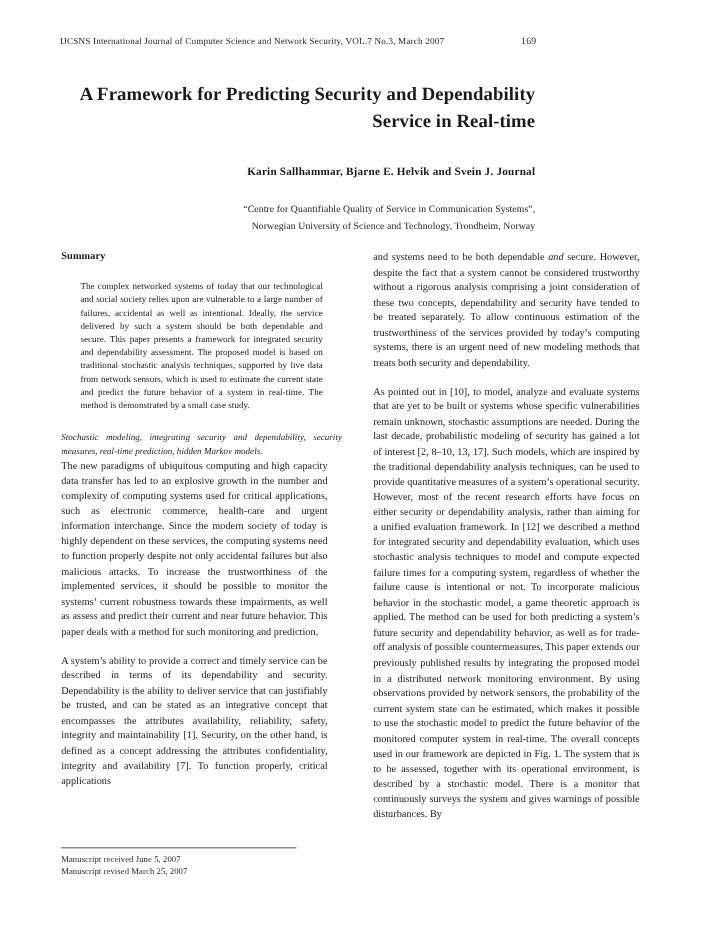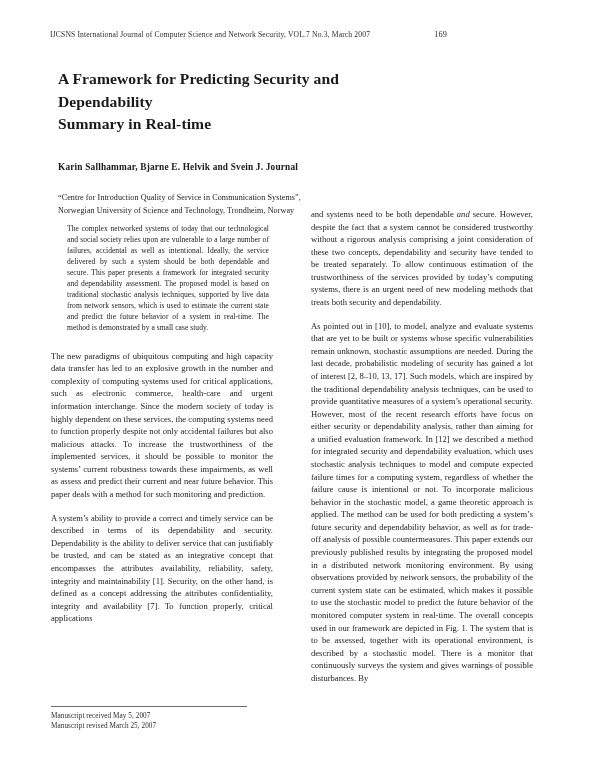--- a/index.html
+++ b/index.html
@@ -41,22 +41,22 @@
   }
   .running-head .rh-page {
     font-size: 8.2px;
   }
 
   
   .title-block {
     position: absolute;
     top: 68px;
     left: 58px;
-    right: 66px;
-    text-align: left;
+    right: 46px;
+    text-align: right;
   }
   .paper-title {
     font-size: 15.6px;
     font-weight: bold;
     line-height: 1.45;
     letter-spacing: 0.005em;
     margin: 0;
   }
   .authors {
     margin-top: 26px;
@@ -155,45 +155,47 @@
 <div class="page">
 
   <div class="running-head">
     <span class="rh-title">IJCSNS International Journal of Computer Science and Network Security, VOL.7 No.3, March 2007</span>
     <span class="rh-page">169</span>
   </div>
 
   <div class="title-block">
     <h1 class="paper-title">
       <span>A Framework for Predicting Security and Dependability</span><br>
-      <span>Summary in Real-time</span>
+      <span>Service in Real-time</span>
     </h1>
     <div class="authors">Karin Sallhammar,  Bjarne E. Helvik and  Svein J. Journal</div>
     <div class="affiliation">
-      <span>“Centre for Introduction Quality of Service in Communication Systems”,</span><br>
+      <span>“Centre for Quantifiable Quality of Service in Communication Systems”,</span><br>
       <span>Norwegian University of Science and Technology, Trondheim, Norway</span>
     </div>
   </div>
 
   <div class="columns">
 
     <div class="col">
+      <div class="sec-label">Summary</div>
       <p class="abstract-text">The complex networked systems of today that our technological and social society relies upon are vulnerable to a large number of failures, accidental as well as intentional. Ideally, the service delivered by such a system should be both dependable and secure. This paper presents a framework for integrated security and dependability assessment. The proposed model is based on traditional stochastic analysis techniques, supported by live data from network sensors, which is used to estimate the current state and predict the future behavior of a system in real-time. The method is demonstrated by a small case study.</p>
 
+      <p class="kw-text">Stochastic modeling, integrating security and dependability, security measures, real-time prediction, hidden Markov models.</p>
 
       <p class="body-text">The new paradigms of ubiquitous computing and high capacity data transfer has led to an explosive growth in the number and complexity of computing systems used for critical applications, such as electronic commerce, health-care and urgent information interchange. Since the modern society of today is highly dependent on these services, the computing systems need to function properly despite not only accidental failures but also malicious attacks. To increase the trustworthiness of the implemented services, it should be possible to monitor the systems’ current robustness towards these impairments, as well as assess and predict their current and near future behavior. This paper deals with a method for such monitoring and prediction.</p>
       <p class="body-text">A system’s ability to provide a correct and timely service can be described in terms of its dependability and security. Dependability is the ability to deliver service that can justifiably be trusted, and can be stated as an integrative concept that encompasses the attributes availability, reliability, safety, integrity and maintainability [1]. Security, on the other hand, is defined as a concept addressing the attributes confidentiality, integrity and availability [7]. To function properly, critical applications</p>
     </div>
 
     <div class="col">
       <p class="body-text"><span>and systems need to be both dependable </span><em>and</em><span> secure. However, despite the fact that a system cannot be considered trustworthy without a rigorous analysis comprising a joint consideration of these two concepts, dependability and security have tended to be treated separately. To allow continuous estimation of the trustworthiness of the services provided by today’s computing systems, there is an urgent need of new modeling methods that treats both security and dependability.</span></p>
       <p class="body-text">As pointed out in [10], to model, analyze and evaluate systems that are yet to be built or systems whose specific vulnerabilities remain unknown, stochastic assumptions are needed. During the last decade, probabilistic modeling of security has gained a lot of interest [2, 8–10, 13, 17]. Such models, which are inspired by the traditional dependability analysis techniques, can be used to provide quantitative measures of a system’s operational security. However, most of the recent research efforts have focus on either security or dependability analysis, rather than aiming for a unified evaluation framework. In [12] we described a method for integrated security and dependability evaluation, which uses stochastic analysis techniques to model and compute expected failure times for a computing system, regardless of whether the failure cause is intentional or not. To incorporate malicious behavior in the stochastic model, a game theoretic approach is applied. The method can be used for both predicting a system’s future security and dependability behavior, as well as for trade-off analysis of possible countermeasures. This paper extends our previously published results by integrating the proposed model in a distributed network monitoring environment. By using observations provided by network sensors, the probability of the current system state can be estimated, which makes it possible to use the stochastic model to predict the future behavior of the monitored computer system in real-time. The overall concepts used in our framework are depicted in Fig. 1. The system that is to be assessed, together with its operational environment, is described by a stochastic model. There is a monitor that continuously surveys the system and gives warnings of possible disturbances. By</p>
     </div>
 
   </div>
 
   <div class="footnote">
     <div class="footnote-rule"></div>
-    <div class="footnote-line">Manuscript received  May 5, 2007</div>
+    <div class="footnote-line">Manuscript received  June 5, 2007</div>
     <div class="footnote-line">Manuscript revised  March 25, 2007</div>
   </div>
 
 </div>
 
 </body></html>

